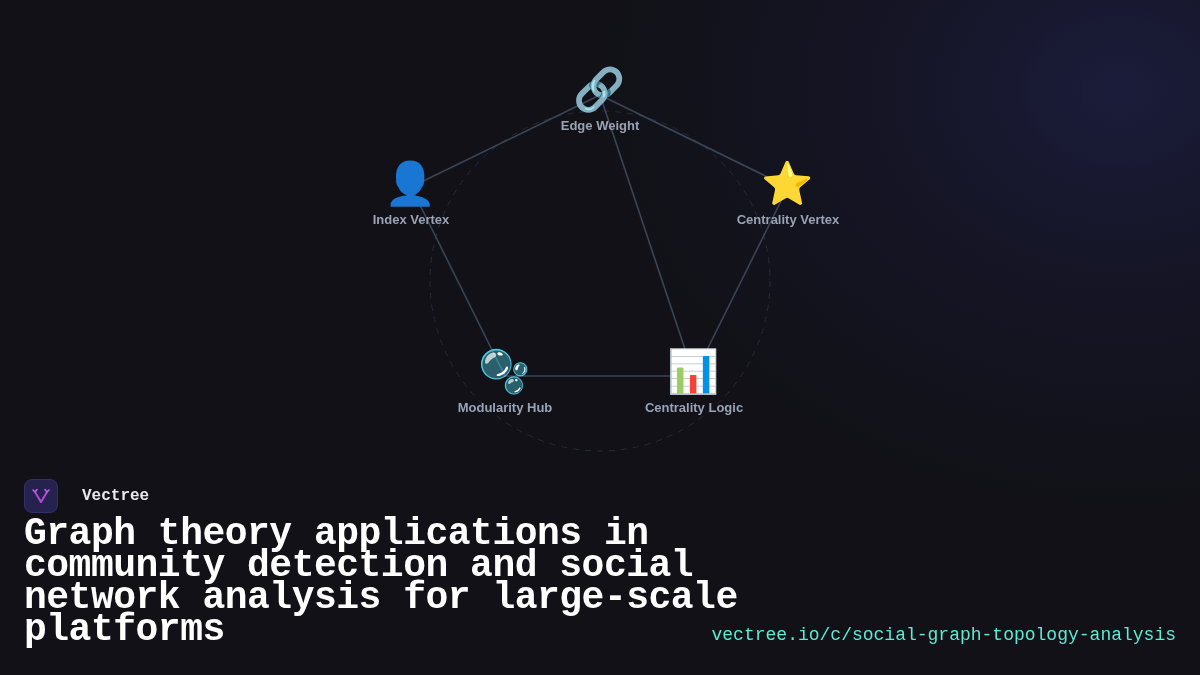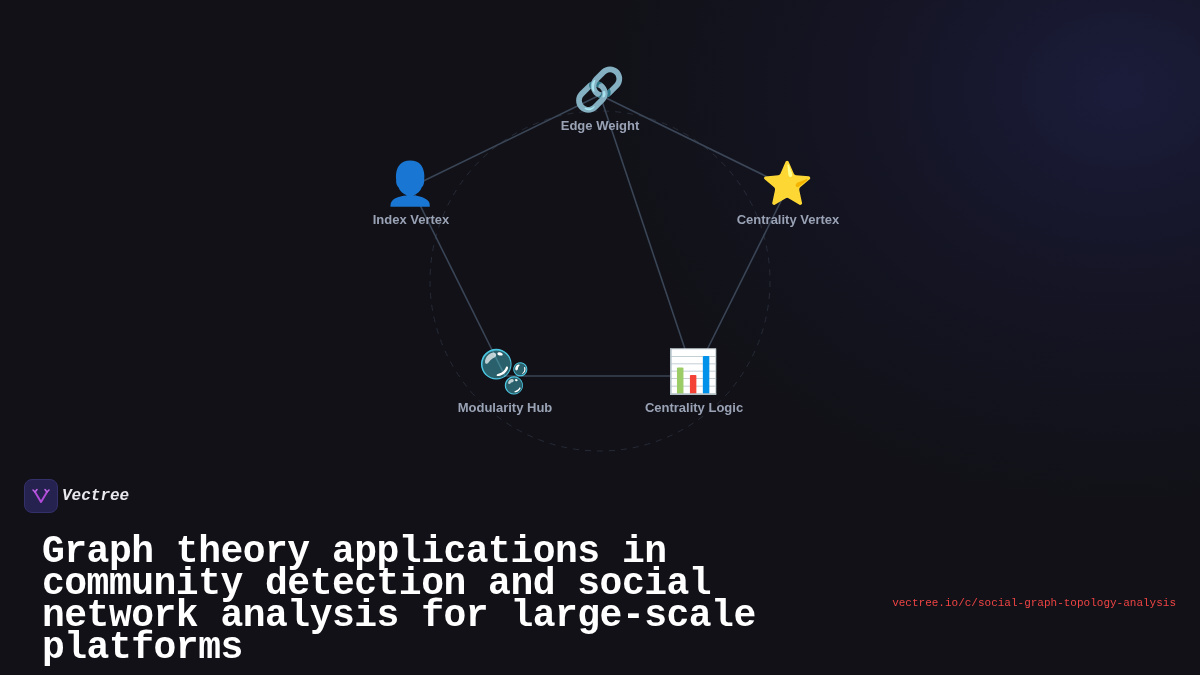--- a/index.html
+++ b/index.html
@@ -14,34 +14,34 @@
       radial-gradient(ellipse 520px 420px at 1120px 90px, rgba(30,32,70,0.75) 0%, rgba(25,26,55,0.45) 45%, rgba(17,17,23,0) 100%);
     pointer-events:none;
   }
   svg.graph { position:absolute; left:0; top:0; }
   .node { position:absolute; transform:translate(-50%,0); text-align:center; width:160px; }
   .node .glyph { font-size:42px; line-height:48px; height:48px; display:block; font-family:"DejaVu Sans", sans-serif; }
   .node .label {
     display:block; font-weight:bold; font-size:13px; color:#9aa3b5; margin-top:4px;
     font-family:"Liberation Sans", sans-serif;
   }
-  .brand { position:absolute; left:24px; top:479px; display:flex; align-items:center; gap:4px;font-style:italic; }
+  .brand { position:absolute; left:24px; top:479px; display:flex; align-items:center; gap:24px; }
   .brand-logo {
     width:32px; height:32px; border-radius:8px; background:#262250;
     border:1px solid #34306a; display:flex; align-items:center; justify-content:center;
   }
   .brand-name { color:#e8e8ee; font-family:"Liberation Mono", monospace; font-weight:bold; font-size:16px; }
   .title {
-    position:absolute; left:24px; top:518px; width:760px; margin:18px;
+    position:absolute; left:24px; top:518px; width:760px; margin:0;
     color:#ffffff; font-family:"Liberation Mono", monospace; font-weight:bold;
     font-size:38px; line-height:32px; letter-spacing:-0.5px;
   }
   .url {
-    position:absolute; right:24px; top:597px;
-    color:#ef4444; font-family:"Liberation Mono", monospace; font-size:11px;
+    position:absolute; right:24px; top:625px;
+    color:#5eead4; font-family:"Liberation Mono", monospace; font-size:18px;
   }
 </style>
 </head>
 <body>
 
 <div class="bg-glow"></div>
 
 <svg class="graph" width="1200" height="675">
   <circle cx="600" cy="281" r="170" fill="none" stroke="#262b37" stroke-width="1" stroke-dasharray="6 6"></circle>
   <g stroke="#3a4556" stroke-width="1.6">

